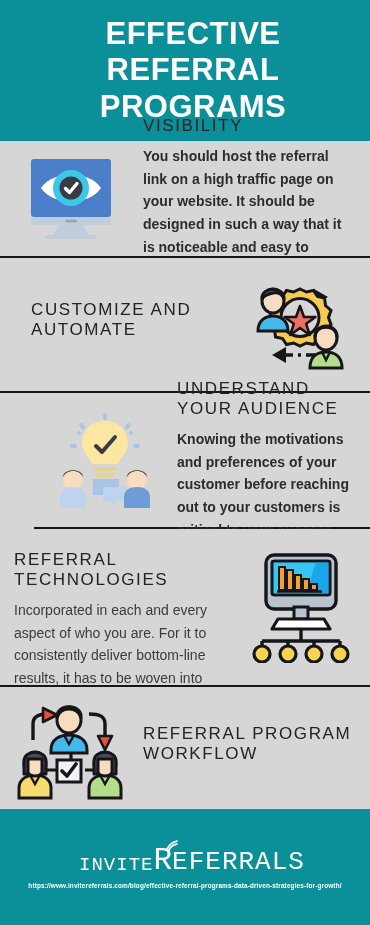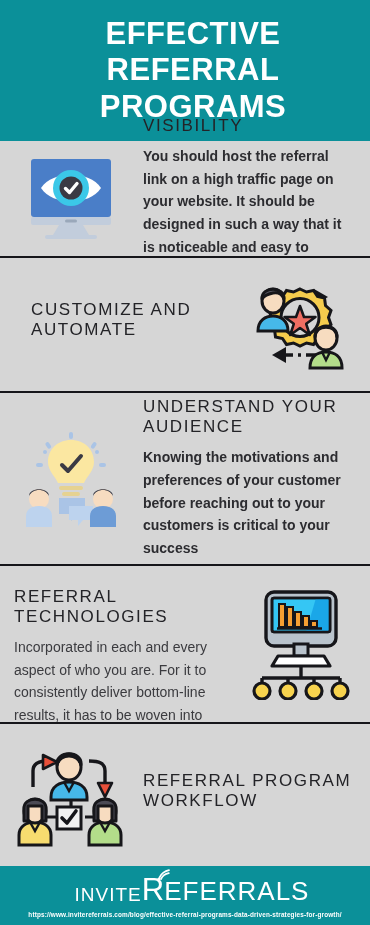--- a/index.html
+++ b/index.html
@@ -41,23 +41,23 @@
     background:#d6d6d6;
     display:flex;
     align-items:center;
     padding:0 8px;
     box-sizing:border-box;
     border-bottom:2px solid #16161a;
   }
   .section.no-rule{border-bottom:none;}
   .s1{height:117px;}
   .s2{height:135px;padding-left:25px;}
-  .s3{height:173px;}
+  .s3{height:136px;margin-left:34px;}
   .s4{height:158px;}
-  .s5{height:142px;}
+  .s5{height:122px;}
 
   .sec-icon{
     flex:0 0 auto;
     width:125px;
     display:flex;align-items:center;justify-content:center;
   }
   .sec-text{
     flex:1 1 auto;
     padding:0 6px;
     box-sizing:border-box;
@@ -85,21 +85,21 @@
   .footer{
     background:#0b9099;
     flex:1 1 auto;
     display:flex;flex-direction:column;
     align-items:center;justify-content:center;
     gap:6px;
   }
   .logo-wrap{
     display:flex;align-items:flex-end;justify-content:center;
     color:#ffffff;
-    font-family:Liberation Sans, sans-serif;
+    font-family:Liberation Mono, monospace;
     position:relative;
     margin-left:14px;
   }
   .logo-invite{
     font-size:19px;letter-spacing:1px;line-height:1;
     padding-bottom:1px;
   }
   .logo-r-block{position:relative;display:inline-block;}
   .logo-r{
     font-size:31px;line-height:1;display:inline-block;

